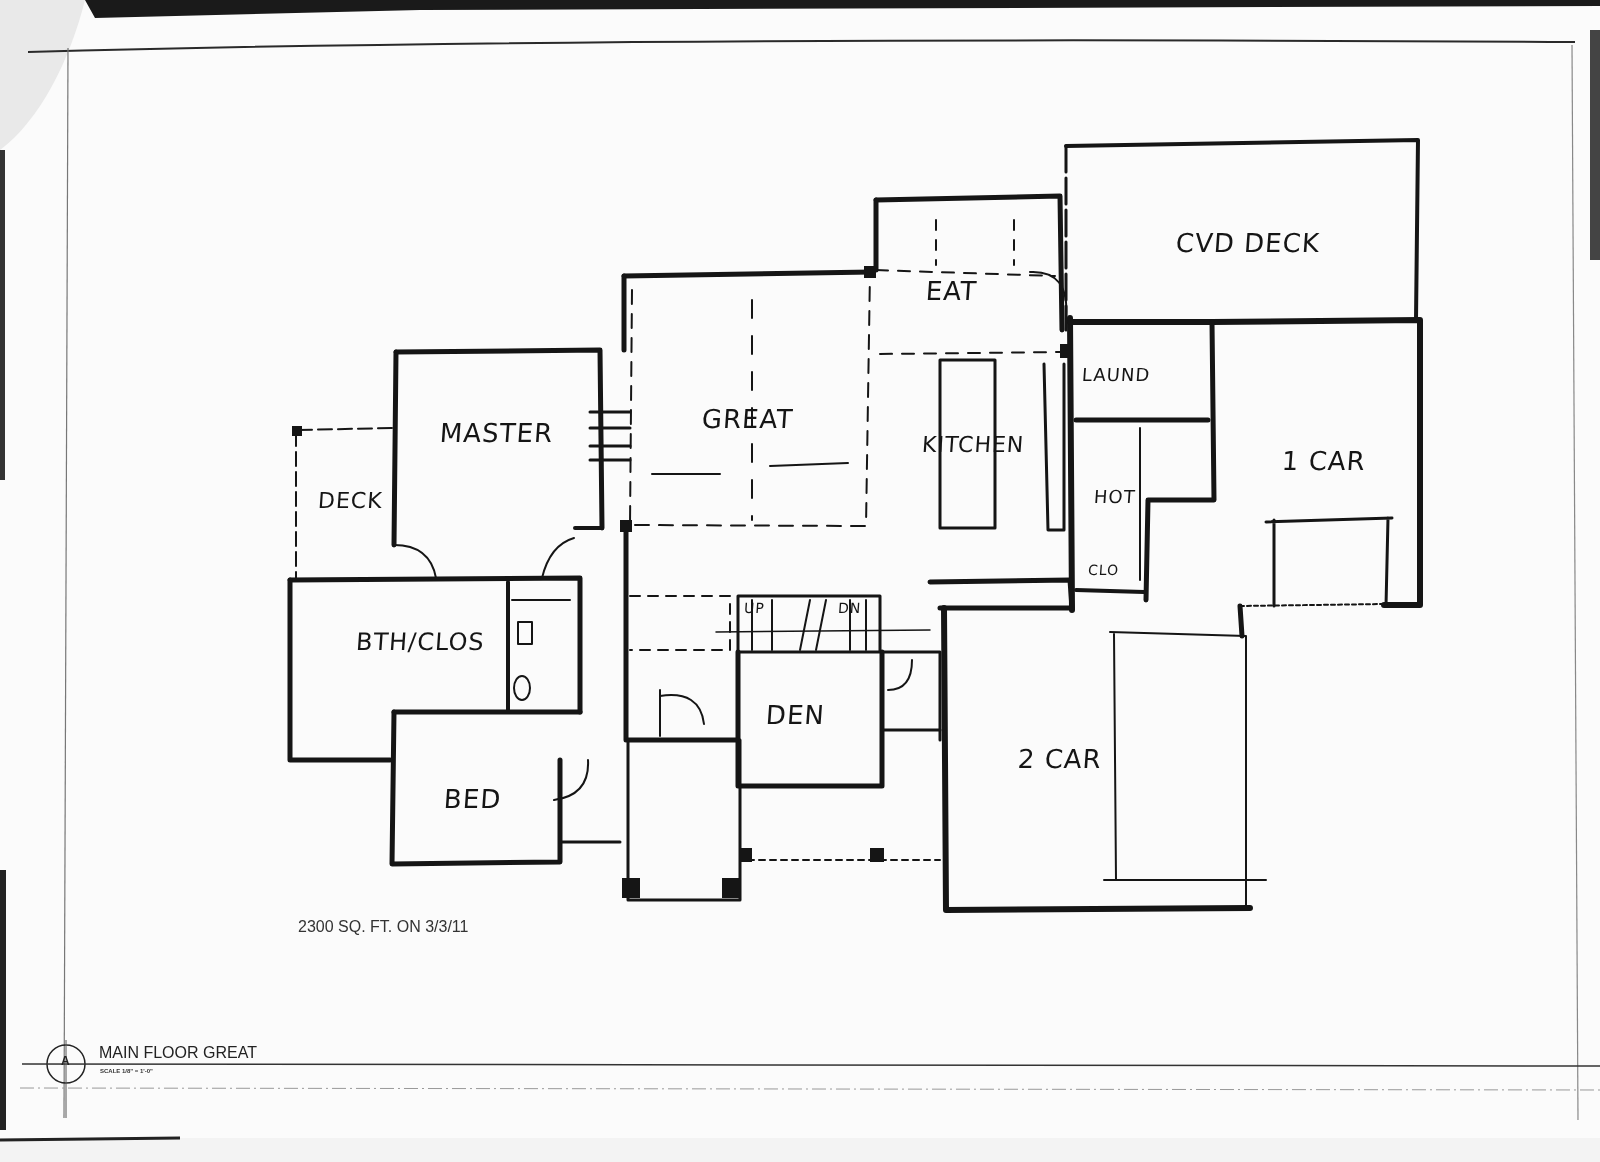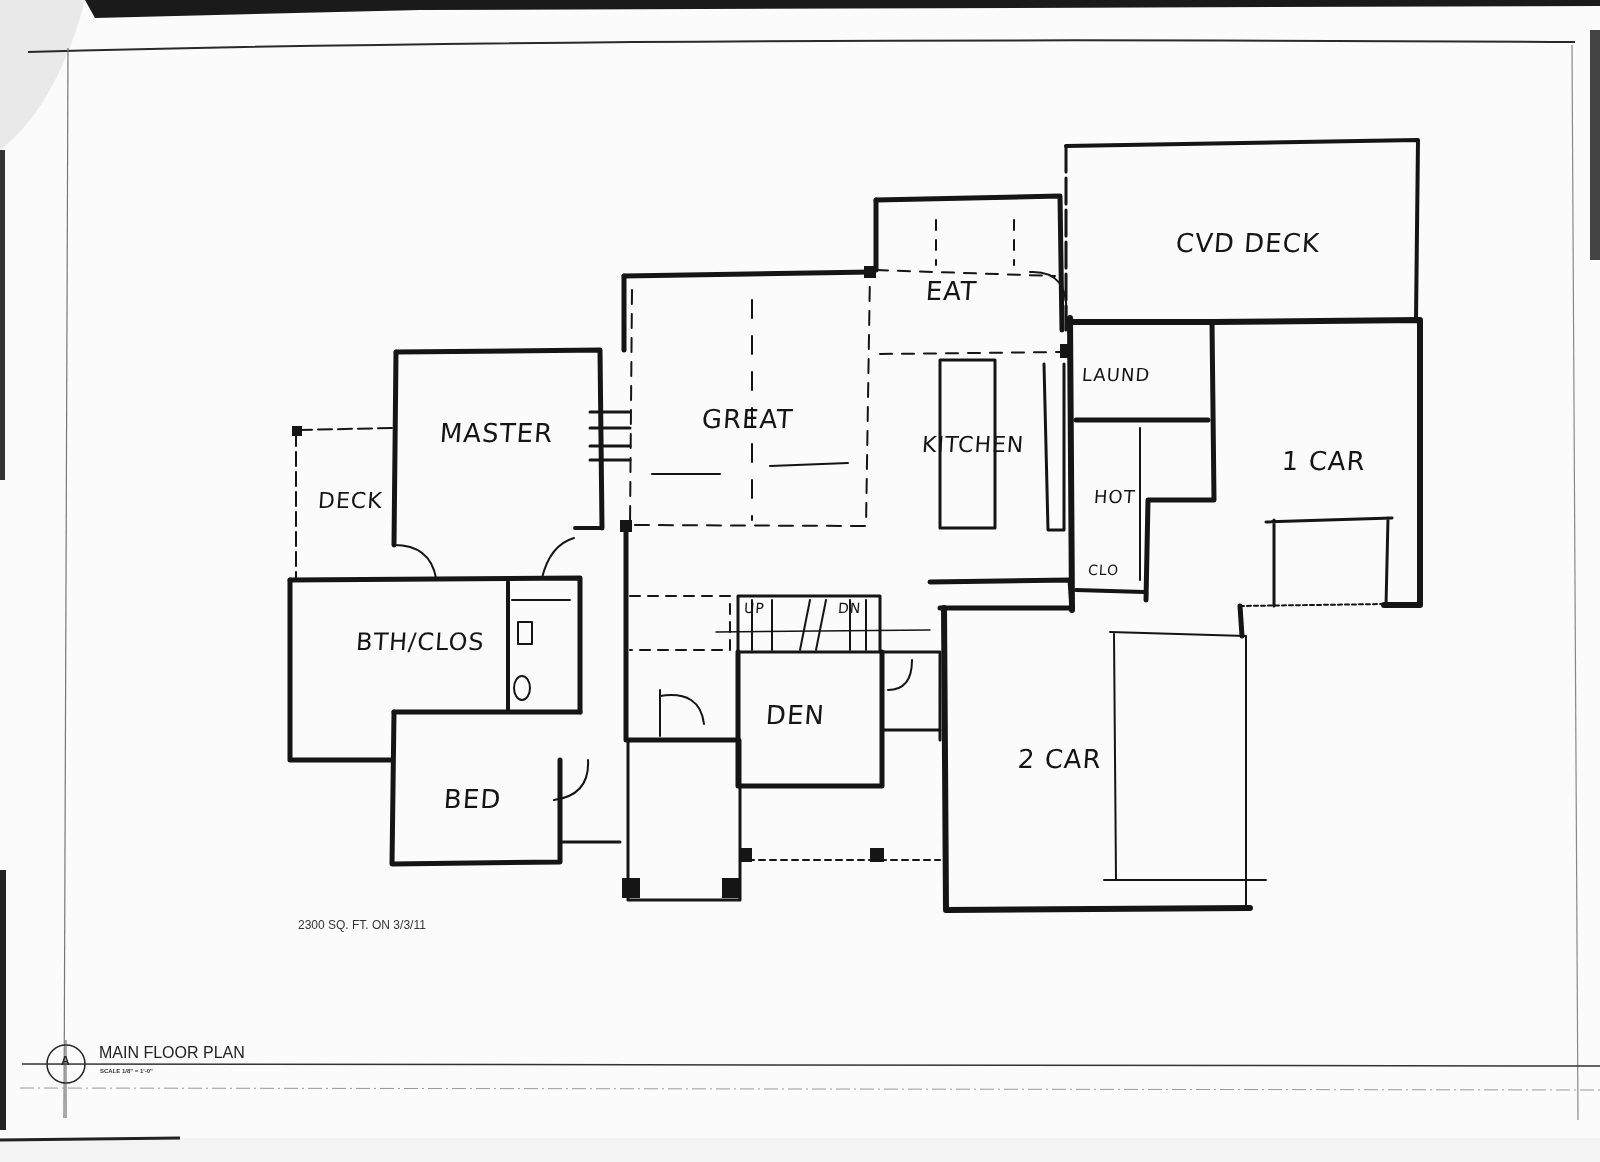--- a/index.html
+++ b/index.html
@@ -1,20 +1,20 @@
 <!DOCTYPE html>
 <html><head>
   <meta charset="utf-8">
   <style>
     html, body { margin:0; padding:0; }
     body { width:1600px; height:1162px; background:#ffffff; position:relative; overflow:hidden; font-family:"Liberation Sans", sans-serif; }
     .sheet { position:absolute; left:0; top:0; width:1600px; height:1162px; background:#fbfbfb; }
     svg { position:absolute; left:0; top:0; }
     .room-label { position:absolute; font-family:"DejaVu Sans", sans-serif; font-size:26px; color:#151515; letter-spacing:1px; transform:skewX(-4deg); white-space:nowrap; font-weight:normal; }
-    .sqft { position:absolute; left:298px; top:918px; font-size:12px; color:#333; font-family:"Liberation Sans", sans-serif;text-align:center; }
+    .sqft { position:absolute; left:298px; top:918px; font-size:16px; color:#333; font-family:"Liberation Sans", sans-serif;text-align:center; }
     .title { position:absolute; left:99px; top:1044px; font-size:16px; color:#222; font-family:"Liberation Sans", sans-serif; }
     .scale { position:absolute; left:100px; top:1068px; font-size:6px; color:#333; font-family:"Liberation Sans", sans-serif; font-weight:bold; }
     .compass-letter { position:absolute; left:61px; top:1054px; font-size:12px; font-weight:bold; color:#222; font-family:"Liberation Sans", sans-serif; }
   </style>
 </head>
 <body>
 
 <div class="sheet"></div>
 
 <svg width="1600" height="1162" viewBox="0 0 1600 1162">
@@ -145,14 +145,14 @@
 <div class="room-label" style="left:1088px;top:562px;font-size:14px;">CLO</div>
 
 <div class="sqft">2300 SQ. FT. ON 3/3/11</div>
 
 <svg width="1600" height="1162" viewBox="0 0 1600 1162">
   <circle cx="66" cy="1064" r="19" fill="none" stroke="#222" stroke-width="1.5"></circle>
   <line x1="22" y1="1064" x2="1600" y2="1066" stroke="#333" stroke-width="1.5"></line>
   <line x1="66" y1="1040" x2="66" y2="1118" stroke="#555" stroke-width="1"></line>
 </svg>
 <div class="compass-letter">A</div>
-<div class="title">MAIN FLOOR PLAN</div>
+<div class="title">MAIN FLOOR GREAT</div>
 <div class="scale">SCALE 1/8" = 1'-0"</div>
 
 </body></html>

